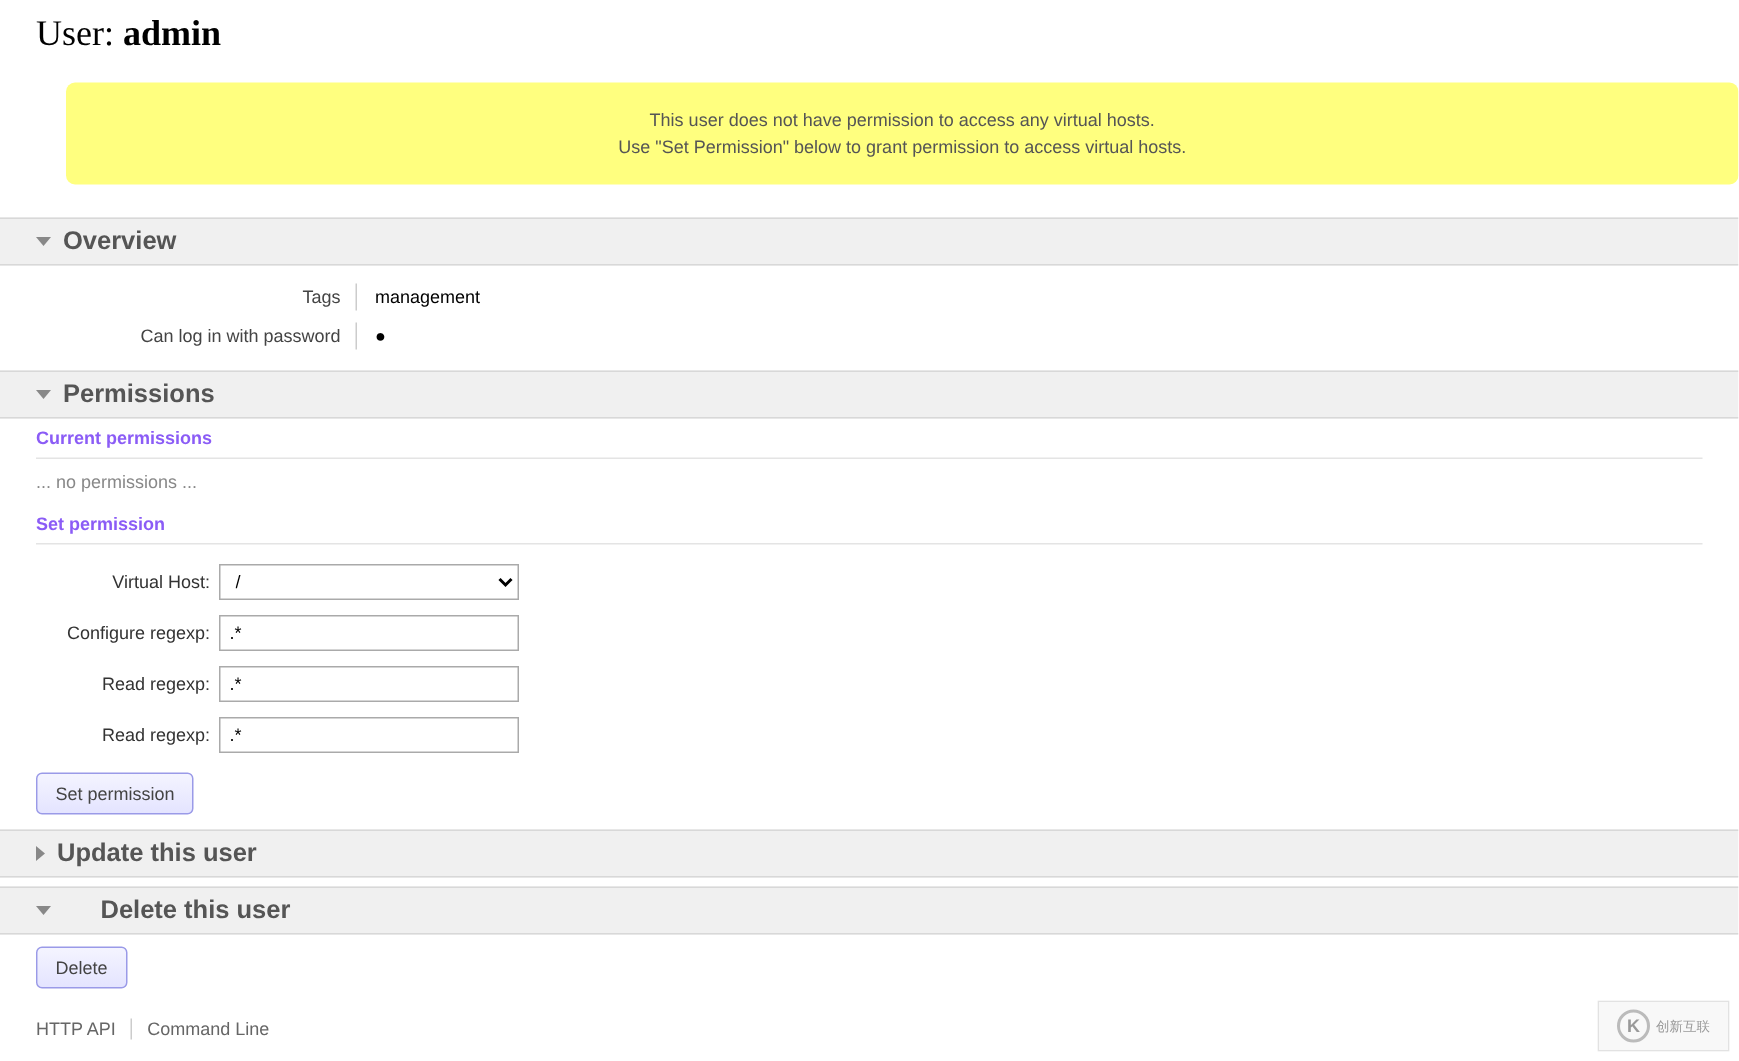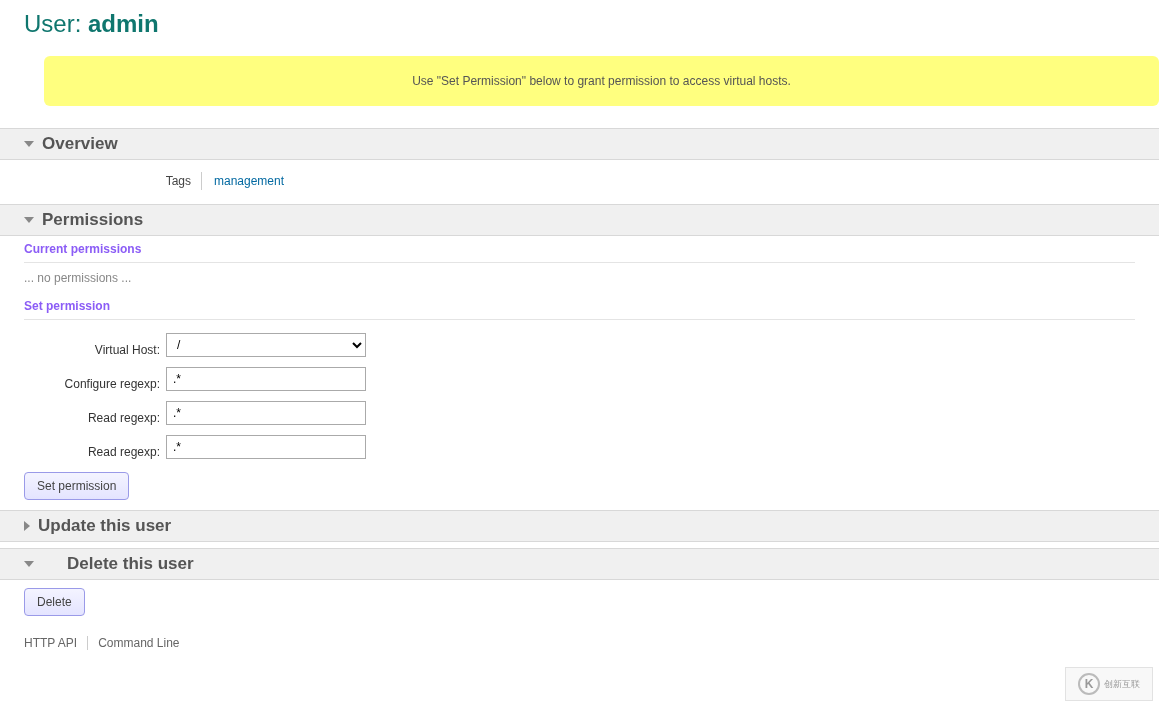--- a/index.html
+++ b/index.html
@@ -6,22 +6,23 @@
     body {
       font-family: Verdana, Geneva, sans-serif;
       font-size: 12px;
       color: #444;
       background: #fff;
       padding: 0 0 20px 0;
     }
     .page-title {
       font-size: 24px;
       font-weight: normal;
-      color: #0f766e;
+      color: #000000;
       padding: 10px 24px 18px 24px;
+      font-family: Liberation Serif, serif;
     }
     .page-title b { font-weight: bold; }
 
     .notice-box {
       background: #ffff7f;
       border-radius: 6px;
       margin: 0 0 22px 44px;
       padding: 16px 20px;
       text-align: center;
       color: #555;
@@ -50,42 +51,42 @@
     .tri-open {
       border-left: 5px solid transparent;
       border-right: 5px solid transparent;
       border-top: 6px solid #888;
     }
     .tri-closed {
       border-top: 5px solid transparent;
       border-bottom: 5px solid transparent;
       border-left: 6px solid #888;
     }
-    .section-body { padding: 8px 24px 10px 24px; }
+    .section-body { padding: 8px 24px 10px 24px; margin-left: 36px; }
 
     .info-row { display: flex; align-items: center; padding: 4px 0; }
     .info-label {
       width: 177px;
       text-align: right;
       padding-right: 10px;
       color: #444;
     }
     .info-sep { width: 1px; height: 18px; background: #ccc; margin-right: 12px; }
-    .info-value { color: #0369a1; }
+    .info-value { color: #000000; }
 
     .subheading {
       color: #8b5cf6;
       border-bottom: 1px solid #e4e4e4;
       padding: 6px 0;
       margin: 0 24px;
       font-weight: bold;
     }
     .no-permissions { padding: 8px 24px; color: #888; }
 
-    .form-row { display: flex; align-items: flex-end; padding: 5px 24px; margin-left: 20px; }
+    .form-row { display: flex; align-items: center; padding: 5px 24px; }
     .form-label { width: 122px; text-align: right; padding-right: 6px; color: #333; }
     .form-row input[type=text], .form-row select {
       width: 200px;
       height: 24px;
       border: 1px solid #aaa;
       padding: 2px 6px;
       font-family: inherit;
       font-size: 12px;
     }
     .form-row select { background: #fff; }
@@ -139,34 +140,40 @@
 </head>
 <body>
 
 
 
 <h1 class="page-title">
   <span>User: </span><b>admin</b>
 </h1>
 
 <div class="notice-box">
+  <div>This user does not have permission to access any virtual hosts.</div>
   <div>Use "Set Permission" below to grant permission to access virtual hosts.</div>
 </div>
 
 
 <div class="section-header">
   <span class="triangle tri-open"></span>
   <span class="section-title">Overview</span>
 </div>
 <div class="section-body">
   <div class="info-row">
     <div class="info-label">Tags</div>
     <div class="info-sep"></div>
     <div class="info-value">management</div>
   </div>
+  <div class="info-row">
+    <div class="info-label">Can log in with password</div>
+    <div class="info-sep"></div>
+    <div class="info-value">●</div>
+  </div>
 </div>
 
 
 <div class="section-header">
   <span class="triangle tri-open"></span>
   <span class="section-title">Permissions</span>
 </div>
 
 <div class="subheading">Current permissions</div>
 <div class="no-permissions">... no permissions ...</div>

